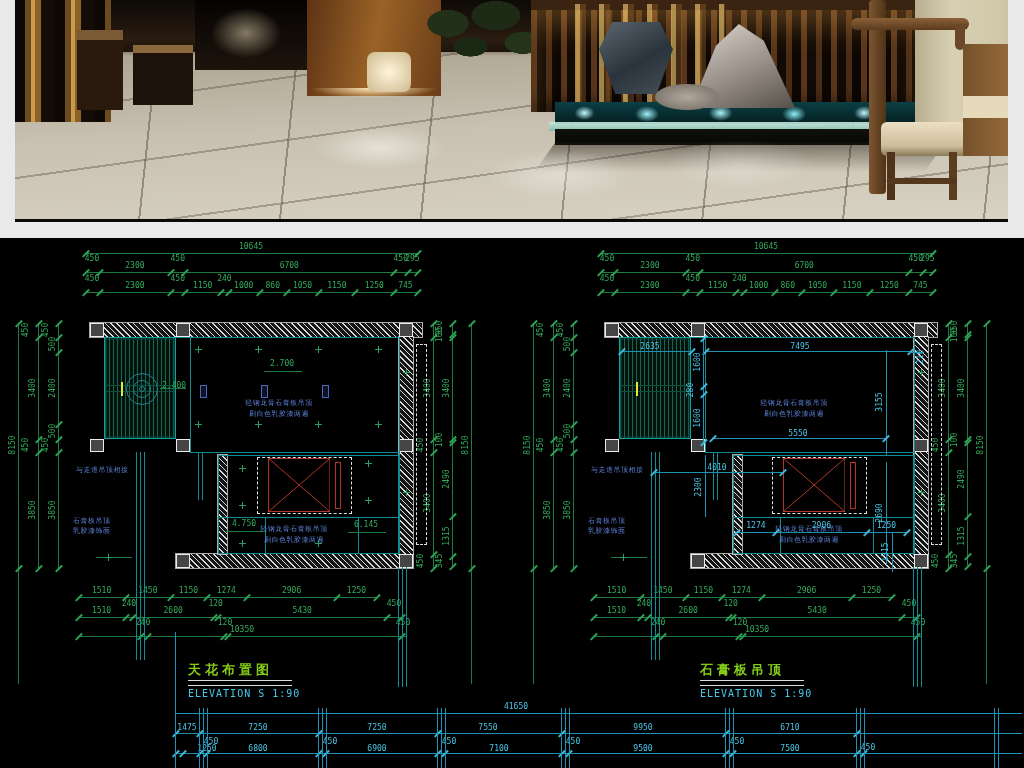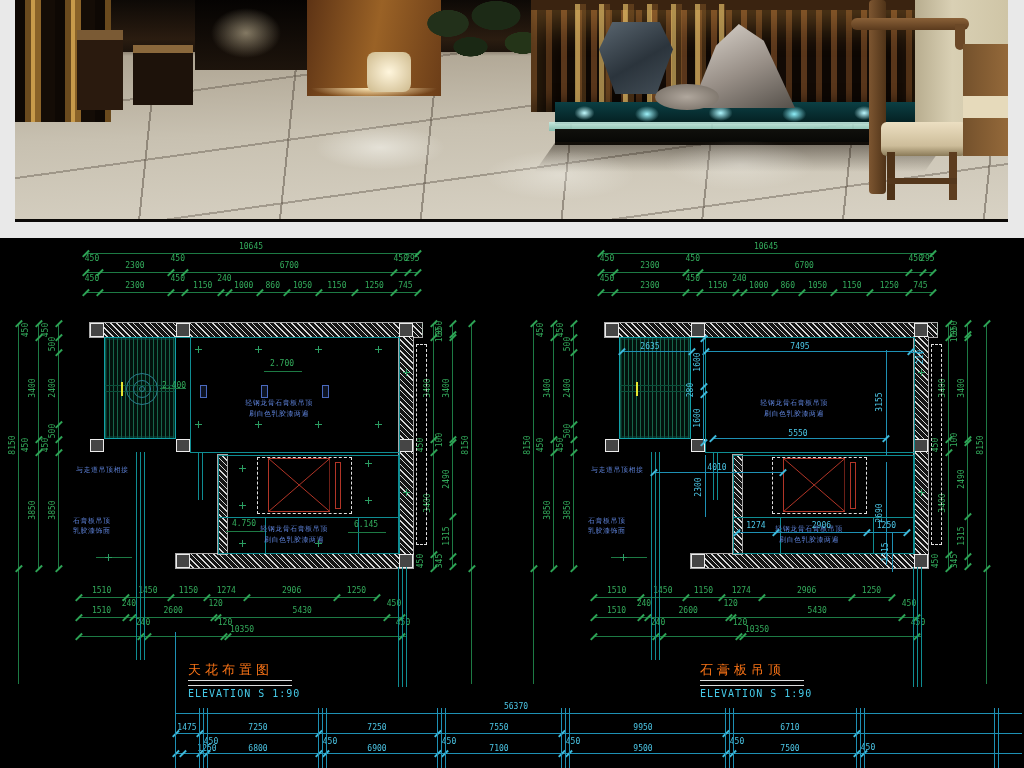--- a/index.html
+++ b/index.html
@@ -75,21 +75,21 @@
   .fan{position:absolute;border:1px solid #2a7d8d;border-radius:50%;}
   .brect{position:absolute;border:1px solid #4a69bd;background:rgba(74,105,189,.18);box-sizing:border-box;}
   .note{position:absolute;color:#5b7fd4;font:7px/9px "DejaVu Sans",sans-serif;letter-spacing:.5px;transform:translateX(-50%);white-space:nowrap;}
   .note.lft{transform:none;}
   .cx{position:absolute;width:7px;height:7px;}
   .cx::before{content:"";position:absolute;left:3px;top:0;width:1px;height:7px;background:#2b9e63;}
   .cx::after{content:"";position:absolute;left:0;top:3px;width:7px;height:1px;background:#2b9e63;}
   .yline{position:absolute;background:#e8e832;}
   .svgabs{position:absolute;}
   .title{position:absolute;}
-  .tcn{font-weight:normal;font-size:13px;line-height:16px;color:#f97316;letter-spacing:4px;font-family:"DejaVu Sans",sans-serif;}
+  .tcn{font-weight:bold;font-size:13px;line-height:16px;color:#84cc16;letter-spacing:4px;font-family:"DejaVu Sans",sans-serif;}
   .trule{height:4px;border-top:1px solid #dcdcdc;border-bottom:1px solid #dcdcdc;margin:2px 0;width:104px;}
   .ten{font:10px/12px "DejaVu Sans Mono",monospace;color:#46cae8;letter-spacing:1px;}
 </style>
 </head>
 <body>
 
 <div id="stage">
   <div id="topband">
     <div id="photo">
       <div class="phx" id="ph-floor"></div>
@@ -590,32 +590,32 @@
       <div class="tk c" style="left: 775.386px; top: 290px;"></div>
       <div class="dl c" style="left: 821.376px; top: 284px;">2906</div>
       <div class="tk c" style="left: 866.366px; top: 290px;"></div>
       <div class="dl c" style="left: 886.433px; top: 284px;">1250</div>
       <div class="tk c" style="left: 905.5px; top: 290px;"></div>
       <div class="ln c" style="left: 892px; top: 294px; width: 1px; height: 40px;"></div>
       <div class="dl c v" style="left: 886px; top: 314px;">1315</div>
       <div class="ln c" style="left: 175px; top: 475px; width: 847px; height: 1px;"></div>
       <div class="ln c" style="left: 175px; top: 495px; width: 847px; height: 1px;"></div>
       <div class="ln c" style="left: 175px; top: 515px; width: 847px; height: 1px;"></div>
-      <div class="dl c" style="left: 516px; top: 465px;">56370</div>
+      <div class="dl c" style="left: 516px; top: 465px;">41650</div>
       <div class="tk c" style="left: 174.5px; top: 491px;"></div>
       <div class="tk c" style="left: 198.5px; top: 491px;"></div>
       <div class="tk c" style="left: 317.5px; top: 491px;"></div>
       <div class="tk c" style="left: 436.5px; top: 491px;"></div>
       <div class="tk c" style="left: 560.5px; top: 491px;"></div>
       <div class="tk c" style="left: 724.5px; top: 491px;"></div>
       <div class="tk c" style="left: 855.5px; top: 491px;"></div>
       <div class="dl c" style="left: 187px; top: 486px;">1475</div>
       <div class="dl c" style="left: 258px; top: 486px;">7250</div>
       <div class="dl c" style="left: 377px; top: 486px;">7250</div>
-      <div class="dl c" style="left: 499px; top: 486px;">7550</div>
+      <div class="dl c" style="left: 488px; top: 486px;">7550</div>
       <div class="dl c" style="left: 643px; top: 486px;">9950</div>
       <div class="dl c" style="left: 790px; top: 486px;">6710</div>
       <div class="tk c" style="left: 174.5px; top: 511px;"></div>
       <div class="tk c" style="left: 181.5px; top: 511px;"></div>
       <div class="tk c" style="left: 198.5px; top: 511px;"></div>
       <div class="tk c" style="left: 205.5px; top: 511px;"></div>
       <div class="tk c" style="left: 317.5px; top: 511px;"></div>
       <div class="tk c" style="left: 324.5px; top: 511px;"></div>
       <div class="tk c" style="left: 436.5px; top: 511px;"></div>
       <div class="tk c" style="left: 443.5px; top: 511px;"></div>

